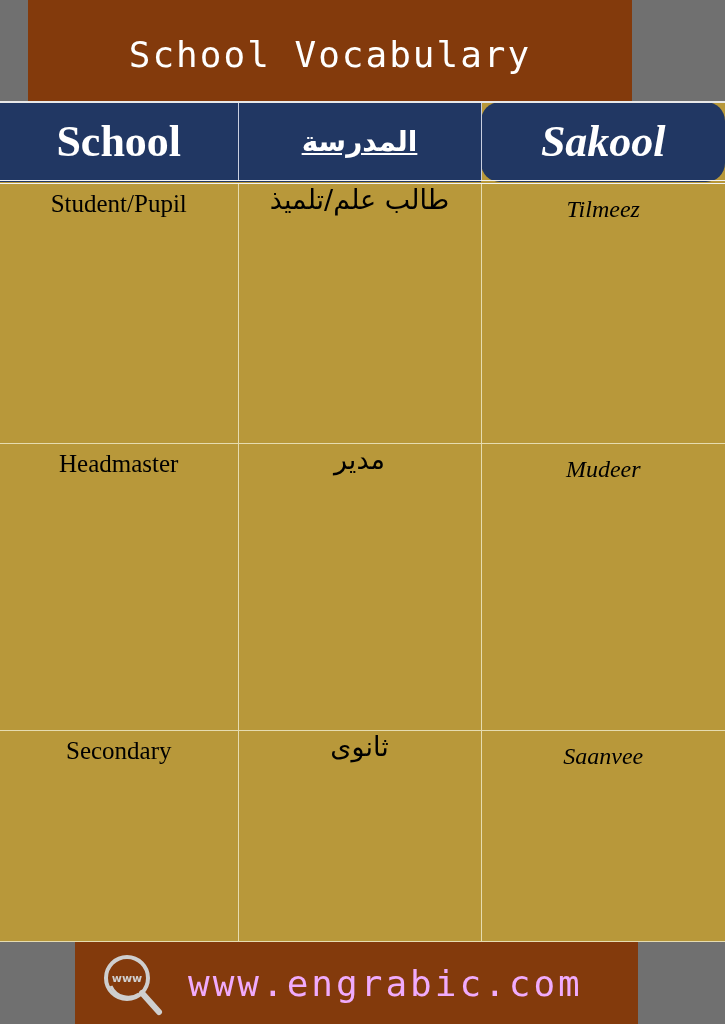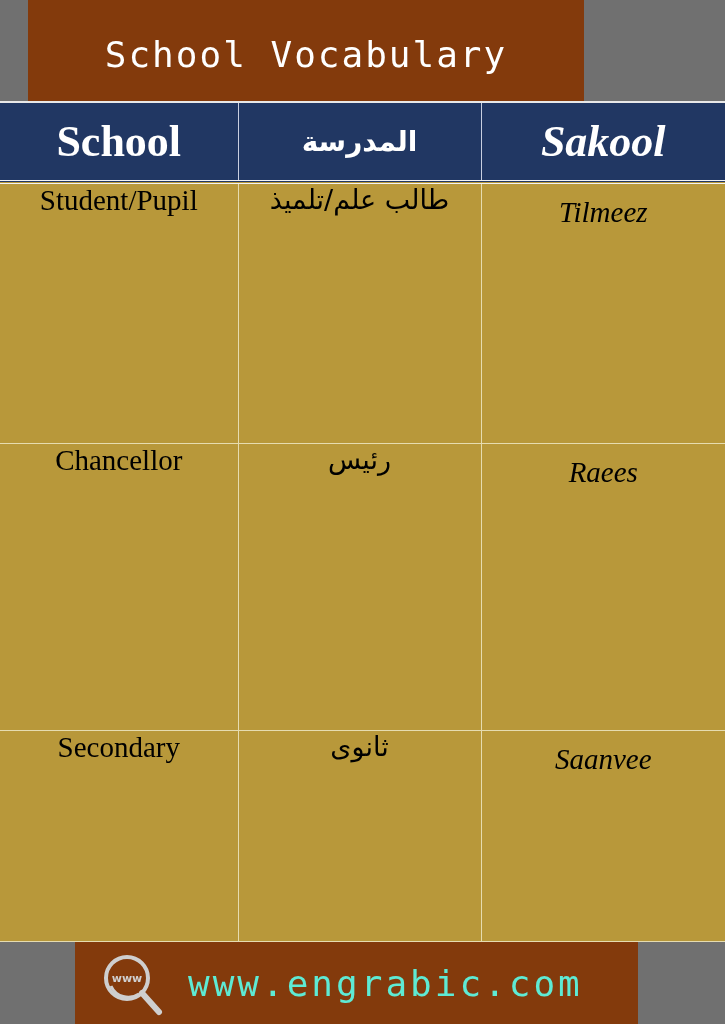--- a/index.html
+++ b/index.html
@@ -3,21 +3,21 @@
   <meta charset="utf-8">
   <style>
     * { box-sizing: border-box; margin: 0; padding: 0; }
     html, body { width: 725px; height: 1024px; overflow: hidden; }
     body {
       position: relative;
       background: #707070;
       font-family: "Liberation Serif", serif;
     }
     .title-banner {
-      position: absolute; left: 28px; top: 0; width: 556px; height: 101px;
+      position: absolute; left: 28px; top: 0; width: 604px; height: 101px;
       background: #833a0c;
       display: flex; align-items: center; justify-content: center;
     }
     .title-text {
       font-family: "DejaVu Sans Mono", "Liberation Mono", monospace;
       color: #ffffff; font-size: 36px; letter-spacing: 2px;
       margin-top: 8px;
     }
     .vocab-table {
       position: absolute; left: 0; top: 101px; width: 725px; height: 841px;
@@ -30,32 +30,32 @@
     .header-row th {
       background: #213763; color: #ffffff; height: 80px;
       border-top: 2px solid #e8e8e8;
       border-bottom: 4px double #f2f2f2;
       border-left: 1px solid #c9cfe0; border-right: 1px solid #c9cfe0;
       font-weight: bold; vertical-align: middle;
     }
     .header-row th:first-child { border-left: none; }
     .header-row th:last-child { border-right: none; }
     .th-en { font-family: "Liberation Serif", serif; font-size: 44px; }
-    .th-ar { font-family: "DejaVu Sans", sans-serif; font-size: 28px; font-weight: normal; }
-    .th-tr { font-family: "Liberation Serif", serif; font-size: 44px; font-style: italic; }
+    .th-ar { font-family: "DejaVu Sans", sans-serif; font-size: 28px; font-weight: normal; text-decoration: underline; }
+    .th-tr { font-family: "Liberation Serif", serif; font-size: 44px; font-style: italic; border-radius: 19px; }
     .body-row td {
       border: 1px solid #e6dcb0;
       color: #000000; vertical-align: top; text-align: center;
       position: relative; z-index: 1;
     }
     .body-row td:first-child { border-left: none; }
     .body-row td:last-child { border-right: none; }
-    .cell-en { font-size: 29px; padding-top: 0; }
+    .cell-en { font-size: 25px; padding-top: 6px; }
     .cell-ar { font-family: "DejaVu Sans", sans-serif; font-size: 27px; direction: rtl; }
-    .cell-tr { font-size: 29px; font-style: italic; padding-top: 12px; margin-left: 44px; }
+    .cell-tr { font-size: 24px; font-style: italic; padding-top: 12px; margin-left: 44px; }
     .watermark {
       position: absolute; left: 80px; top: 190px; width: 560px; height: 720px;
       pointer-events: none; z-index: 0; overflow: hidden;
     }
     .watermark-word {
       position: absolute; left: 60px; top: 250px;
       transform: rotate(-62deg);
       font-family: "DejaVu Sans", sans-serif; font-weight: bold;
       font-size: 210px; color: #a8872a; opacity: 0.35; white-space: nowrap;
     }
@@ -64,21 +64,21 @@
       background: #c9a23a; opacity: 0.25; transform: rotate(28deg);
     }
     .footer-bar {
       position: absolute; left: 75px; top: 942px; width: 563px; height: 82px;
       background: #833a0c;
       display: flex; align-items: center; gap: 7px;
     }
     .magnifier { margin-left: 26px; width: 66px; height: 66px; margin-top: 4px; }
     .footer-text {
       font-family: "DejaVu Sans Mono", "Liberation Mono", monospace;
-      color: #5eead4; font-size: 36px; letter-spacing: 3px; margin-left: 14px;
+      color: #f0abfc; font-size: 36px; letter-spacing: 3px; margin-left: 14px;
     }
   </style>
 </head>
 <body>
 
 <div class="title-banner">
   <span class="title-text">School Vocabulary</span>
 </div>
 
 <div class="watermark">
@@ -99,23 +99,23 @@
       <th class="th-tr">Sakool</th>
     </tr>
   </thead>
   <tbody>
     <tr class="body-row" style="height:82px">
       <td class="cell-en">Student/Pupil</td>
       <td class="cell-ar">طالب علم/تلميذ</td>
       <td class="cell-tr">Tilmeez</td>
     </tr>
     <tr class="body-row" style="height:90px">
-      <td class="cell-en">Chancellor</td>
-      <td class="cell-ar">رئيس</td>
-      <td class="cell-tr">Raees</td>
+      <td class="cell-en">Headmaster</td>
+      <td class="cell-ar">مدير</td>
+      <td class="cell-tr">Mudeer</td>
     </tr>
     <tr class="body-row" style="height:66px">
       <td class="cell-en">Secondary</td>
       <td class="cell-ar">ثانوى</td>
       <td class="cell-tr">Saanvee</td>
     </tr>
   </tbody>
 </table>
 
 <div class="footer-bar">

